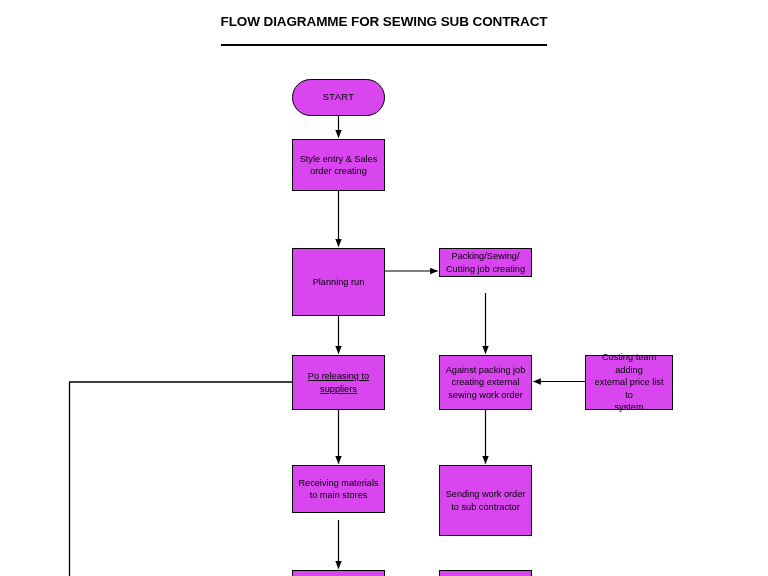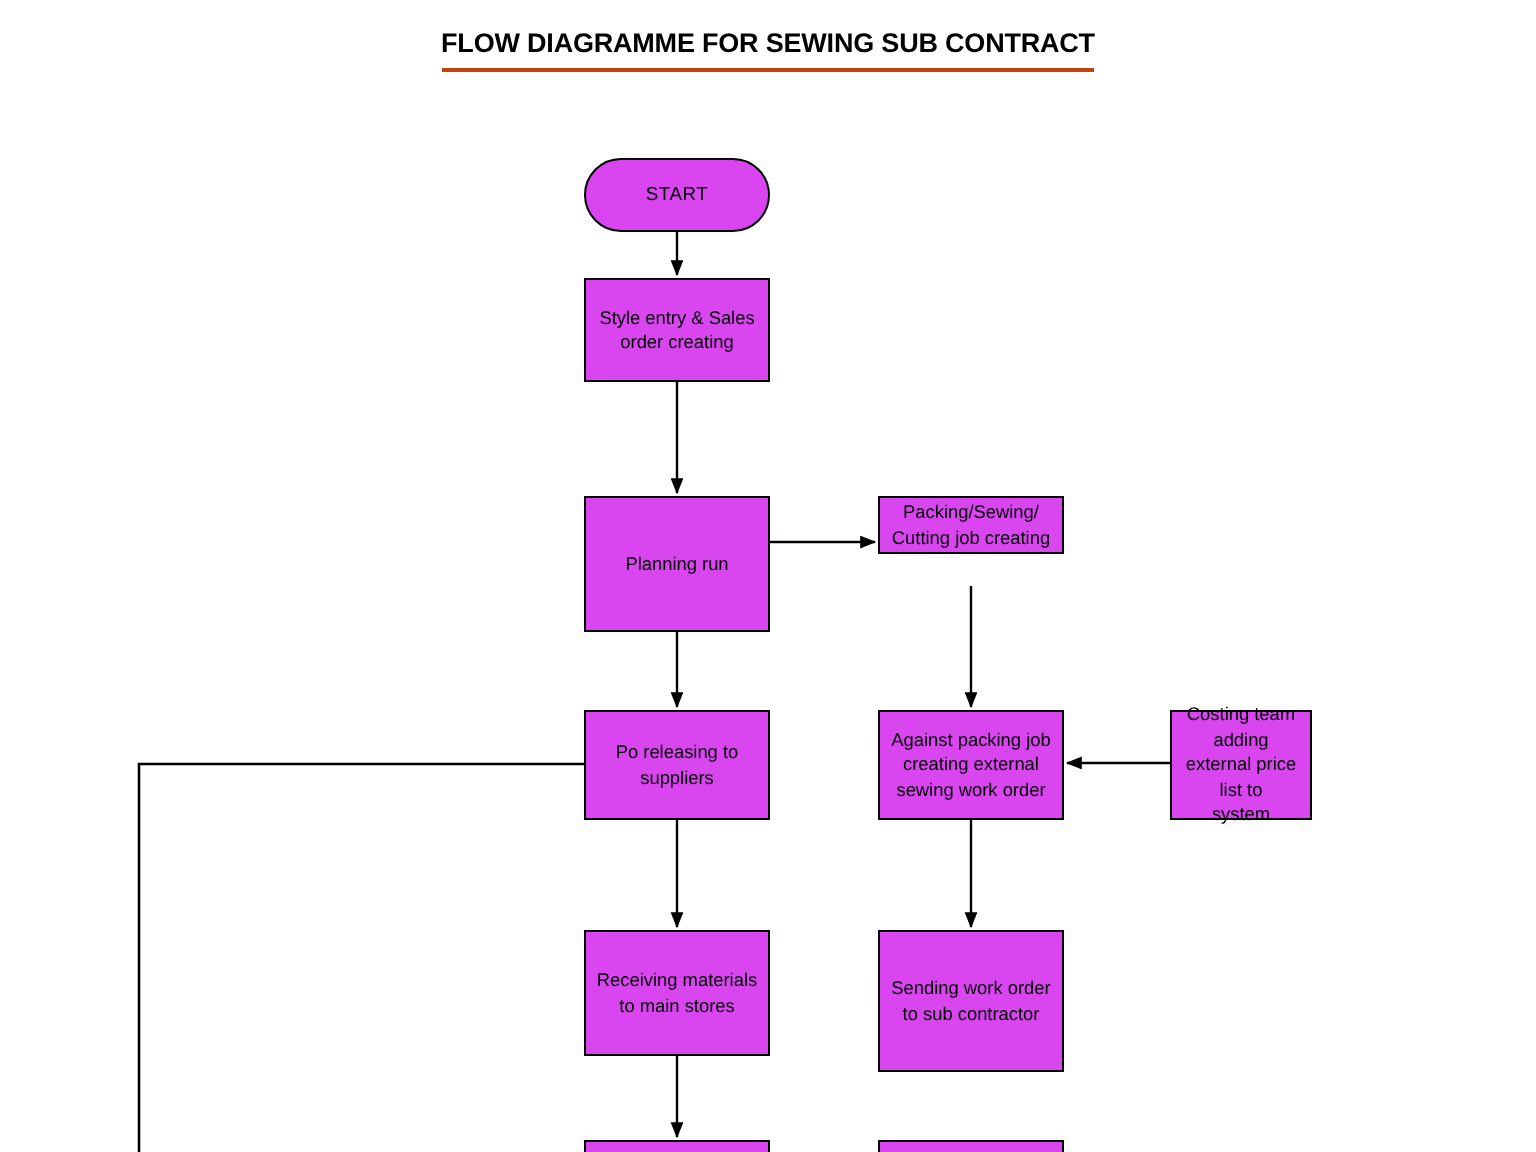--- a/index.html
+++ b/index.html
@@ -34,22 +34,22 @@
     left: 0;
     top: 14px;
     width: 768px;
     text-align: center;
     font-size: 13.5px;
     font-weight: bold;
     letter-spacing: -0.1px;
     color: #000000;
   }
   .diagram-title span {
-    border-bottom: 2px solid #c2410c;
-    padding-bottom: 5px;
+    border-bottom: 2px solid #000000;
+    padding-bottom: 15px;
   }
   .node {
     position: absolute;
     box-sizing: border-box;
     border: 1px solid #000000;
     background: #d946ef;
     display: flex;
     align-items: center;
     justify-content: center;
     text-align: center;
@@ -120,38 +120,38 @@
 
   <div class="node" style="left:292px; top:248px; width:93px; height:68px;">
     <span class="node-label">Planning run</span>
   </div>
 
   <div class="node" style="left:439px; top:248px; width:93px; height:29px;">
     <span class="node-label">Packing/Sewing/
 Cutting job creating</span>
   </div>
 
-  <div class="node" style="left:292px; top:355px; width:93px; height:55px;">
+  <div class="node" style="left:292px; top:355px; width:93px; height:55px;text-decoration:underline;">
     <span class="node-label">Po releasing to
 suppliers</span>
   </div>
 
   <div class="node" style="left:439px; top:355px; width:93px; height:55px;">
     <span class="node-label">Against packing job
 creating external
 sewing work order</span>
   </div>
 
-  <div class="node" style="left:585px; top:355px; width:71px; height:55px;">
+  <div class="node" style="left:585px; top:355px; width:88px; height:55px;">
     <span class="node-label">Costing team adding
 external price list to
 system</span>
   </div>
 
-  <div class="node" style="left:292px; top:465px; width:93px; height:63px;">
+  <div class="node" style="left:292px; top:465px; width:93px; height:48px;">
     <span class="node-label">Receiving materials
 to main stores</span>
   </div>
 
   <div class="node" style="left:439px; top:465px; width:93px; height:71px;">
     <span class="node-label">Sending work order
 to sub contractor</span>
   </div>
 
   <div class="node clipped" style="left:292px; top:570px; width:93px; height:30px;">

